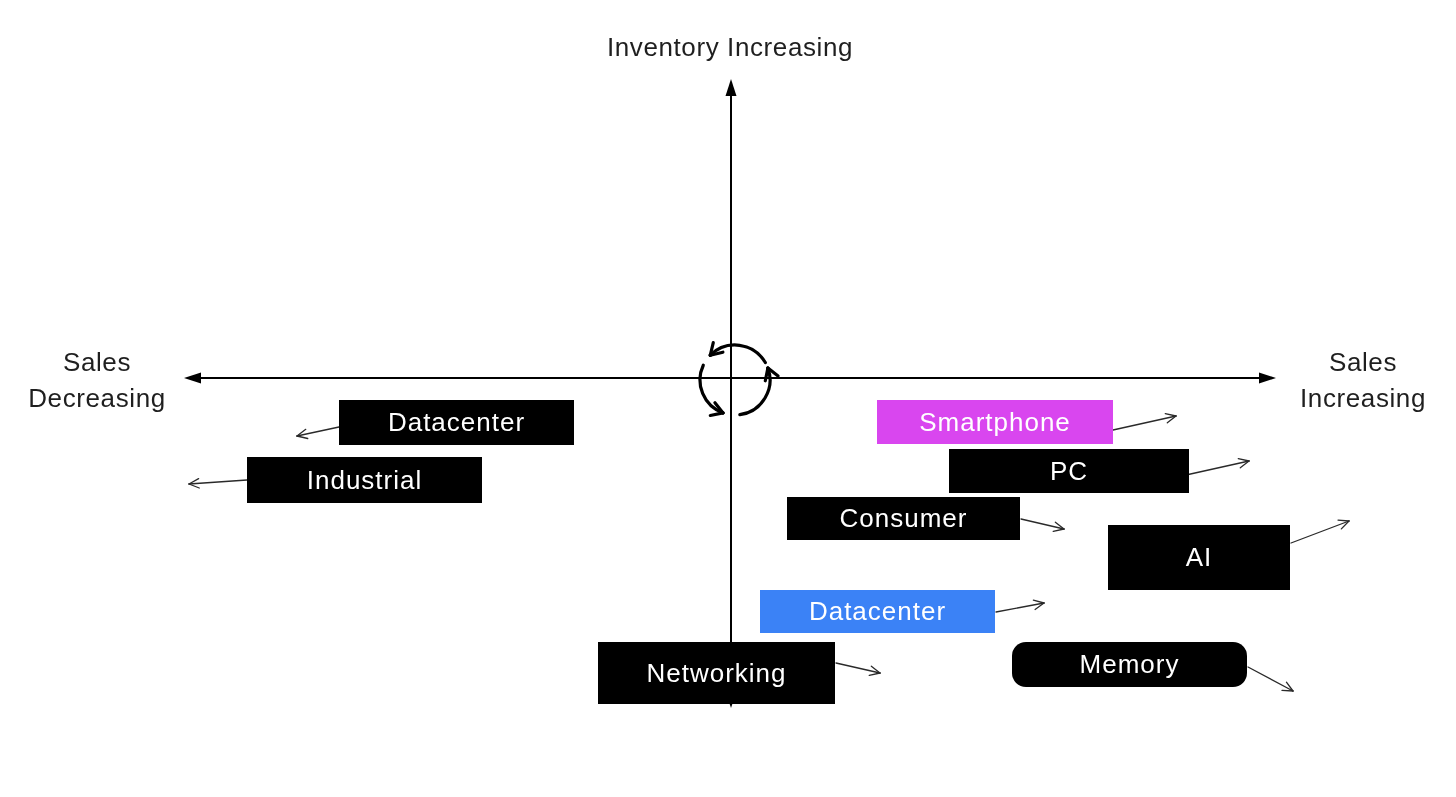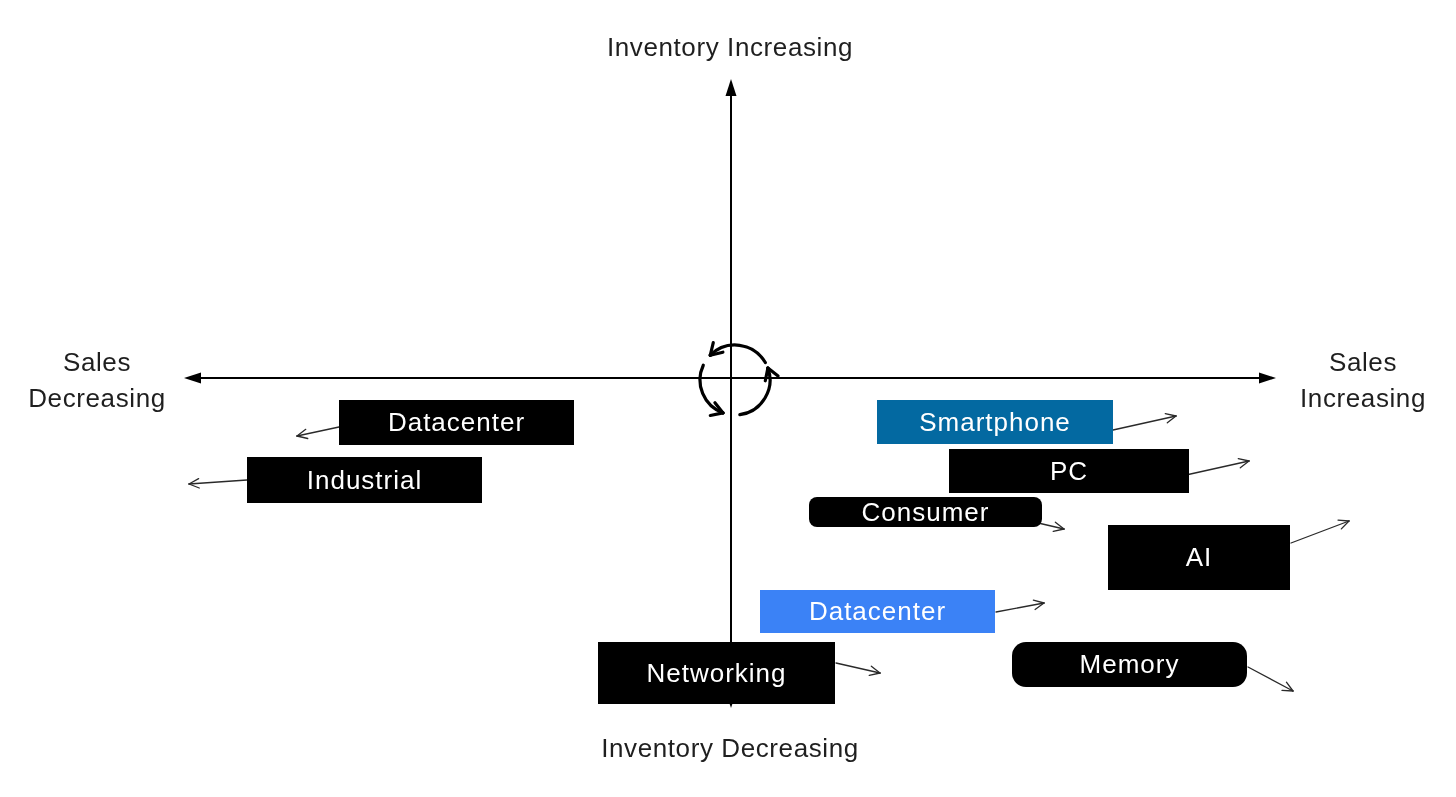--- a/index.html
+++ b/index.html
@@ -99,42 +99,41 @@
       </g>
       <g>
         <line x1="1248" y1="667" x2="1293" y2="691" stroke="#2a2a2a" stroke-width="1.3" stroke-linecap="round"></line>
         <line x1="1293" y1="691" x2="1282.0137236848764" y2="690.4506979630902" stroke="#2a2a2a" stroke-width="1.3" stroke-linecap="round"></line>
         <line x1="1293" y1="691" x2="1286.423449911442" y2="682.1824612882796" stroke="#2a2a2a" stroke-width="1.3" stroke-linecap="round"></line>
       </g>
     </svg>
 
   <div class="axis-label" id="label-top" style="left: 730px; top: 47px; color: rgb(31, 31, 31);">Inventory Increasing</div>
 
-  <div class="axis-label" id="label-bottom" style="left: 730px; top: 748px; color: rgb(31, 31, 31);">Inventory Decreasing</div>
 
   <div class="axis-label" id="label-left" style="left: 97px; top: 380px; color: rgb(31, 31, 31);">Sales
 Decreasing</div>
 
   <div class="axis-label" id="label-right" style="left: 1363px; top: 380px; color: rgb(31, 31, 31);">Sales
 Increasing</div>
 
   <div id="boxes">
       <div class="seg-box" style="left: 339px; top: 400px; width: 235px; height: 45px; background: rgb(0, 0, 0); color: rgb(255, 255, 255);">
         <span>Datacenter</span>
       </div>
       <div class="seg-box" style="left: 247px; top: 457px; width: 235px; height: 46px; background: rgb(0, 0, 0); color: rgb(255, 255, 255);">
         <span>Industrial</span>
       </div>
-      <div class="seg-box" style="left: 877px; top: 400px; width: 236px; height: 44px; background: #0369a1; color: rgb(255, 255, 255);">
+      <div class="seg-box" style="left: 877px; top: 400px; width: 236px; height: 44px; background: #d946ef; color: rgb(255, 255, 255);">
         <span>Smartphone</span>
       </div>
       <div class="seg-box" style="left: 949px; top: 449px; width: 240px; height: 44px; background: rgb(0, 0, 0); color: rgb(255, 255, 255);">
         <span>PC</span>
       </div>
-      <div class="seg-box" style="left: 809px; top: 497px; width: 233px; height: 30px; background: rgb(0, 0, 0); color: rgb(255, 255, 255); border-radius: 8px;">
+      <div class="seg-box" style="left: 787px; top: 497px; width: 233px; height: 43px; background: rgb(0, 0, 0); color: rgb(255, 255, 255);">
         <span>Consumer</span>
       </div>
       <div class="seg-box" style="left: 1108px; top: 525px; width: 182px; height: 65px; background: rgb(0, 0, 0); color: rgb(255, 255, 255);">
         <span>AI</span>
       </div>
       <div class="seg-box" style="left: 760px; top: 590px; width: 235px; height: 43px; background: #3b82f6; color: rgb(255, 255, 255);">
         <span>Datacenter</span>
       </div>
       <div class="seg-box" style="left: 598px; top: 642px; width: 237px; height: 62px; background: rgb(0, 0, 0); color: rgb(255, 255, 255);">
         <span>Networking</span>

